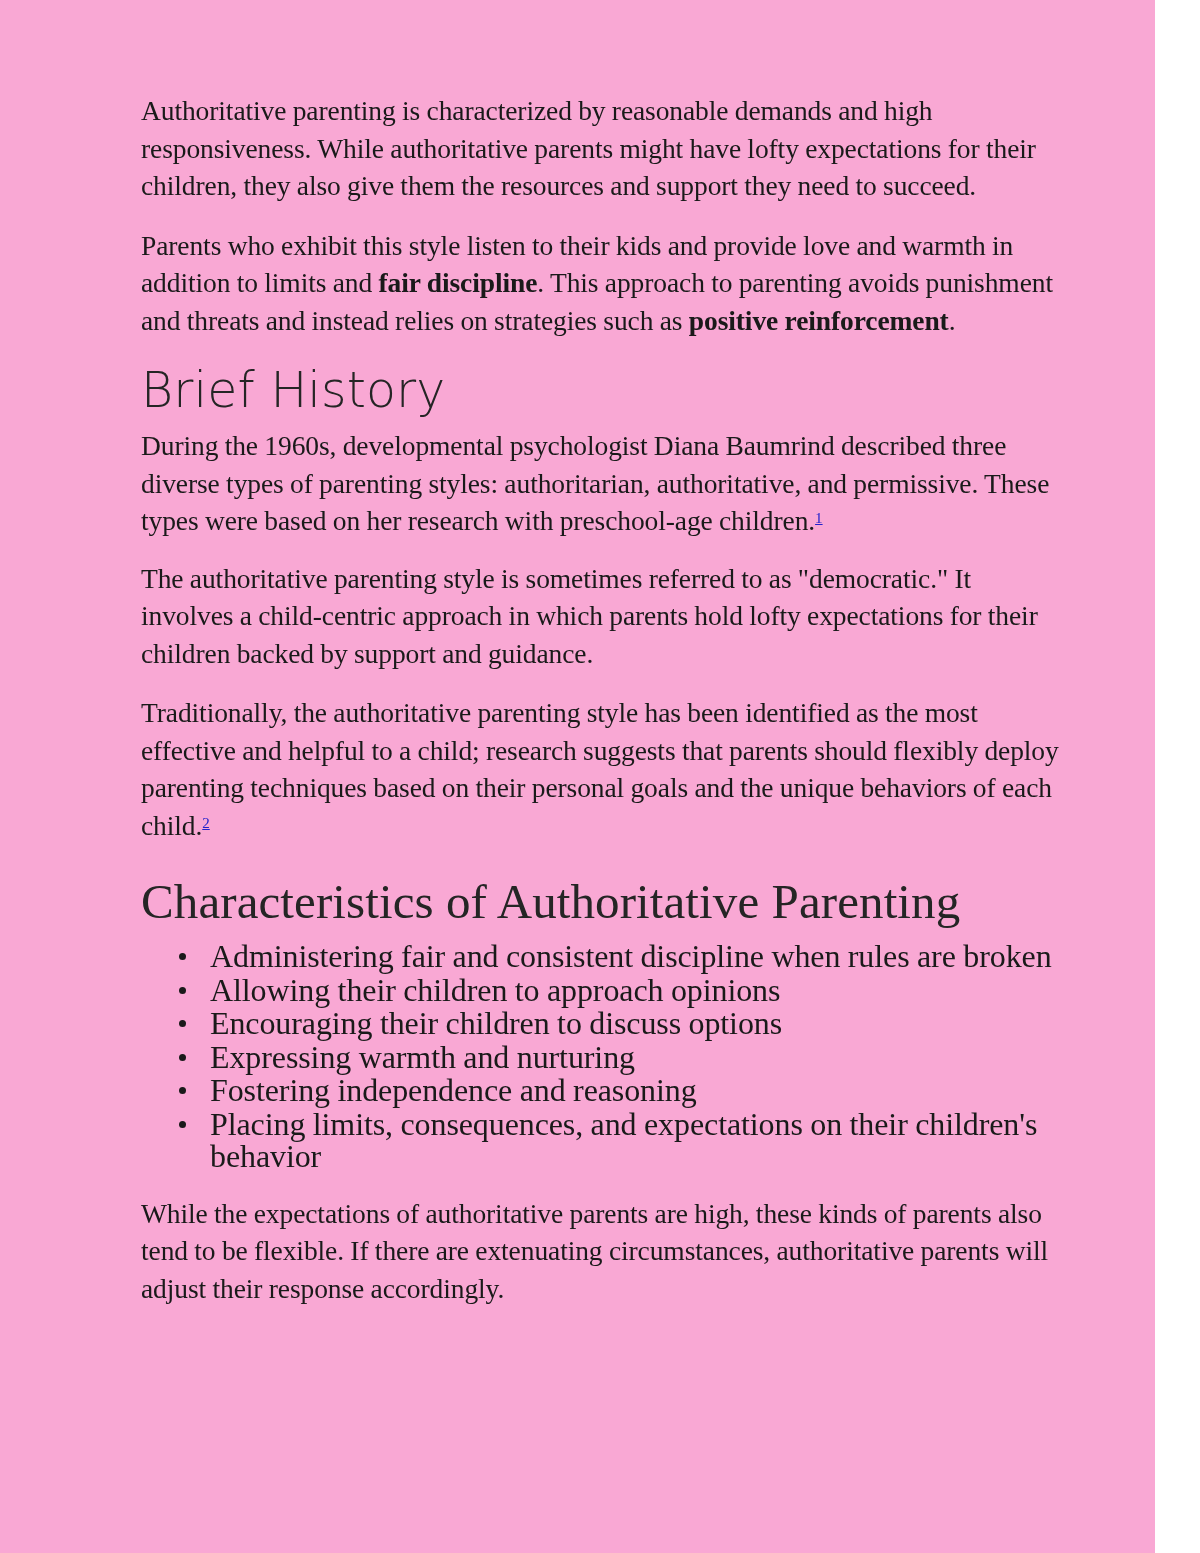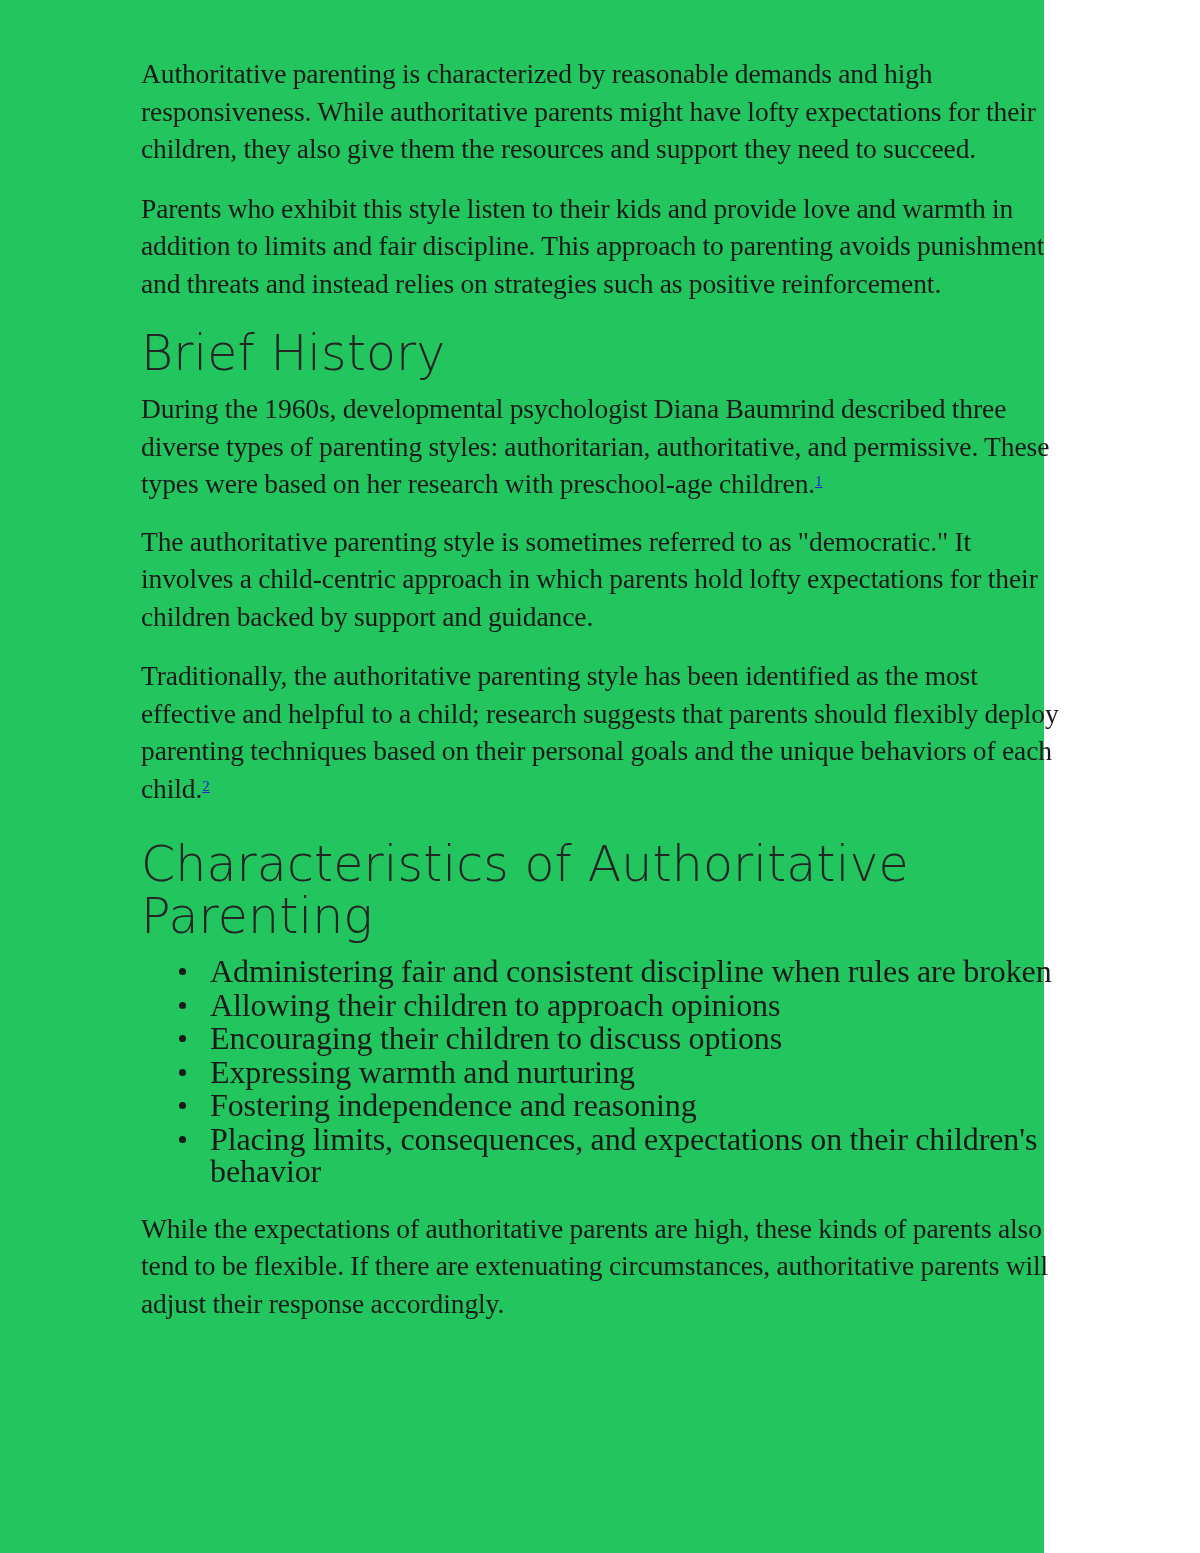--- a/index.html
+++ b/index.html
@@ -9,25 +9,25 @@
   }
   body {
     width: 1200px;
     height: 1553px;
     font-family: "Liberation Serif", "DejaVu Serif", serif;
     color: #1a1a1a;
     -webkit-font-smoothing: antialiased;
   }
   .page {
     position: relative;
-    width: 1044px;
+    width: 1155px;
     height: 1553px;
     box-sizing: border-box;
-    padding: 55px 130px 0 141px;
-    background: #22c55e;
+    padding: 92px 130px 0 141px;
+    background: #f9a8d4;
   }
   .doc-body {
     width: 928px;
   }
   p.para {
     margin: 0 0 22px 0;
     font-size: 27.5px;
     line-height: 37.5px;
     letter-spacing: -0.1px;
     font-stretch: semi-condensed;
@@ -43,27 +43,28 @@
     font-size: 49px;
     line-height: 52px;
     letter-spacing: 0.1px;
     color: #252525;
     margin: 26px 0 10px 0;
     font-stretch: condensed;
   }
   h2.heading.second {
     margin-top: 32px;
     margin-bottom: 12px;
+    font-family: Liberation Serif, serif;
   }
   .after-heading {
     margin-top: 0;
     font-family: Liberation Serif, serif;
   }
   b.strong {
-    font-weight: 400;
+    font-weight: 700;
   }
   sup.cite {
     color: #2222cc;
     font-size: 15px;
     line-height: 0;
     vertical-align: 7px;
     text-decoration: underline;
     text-decoration-color: #2222cc;
     margin-left: 0px;
     letter-spacing: 0;

